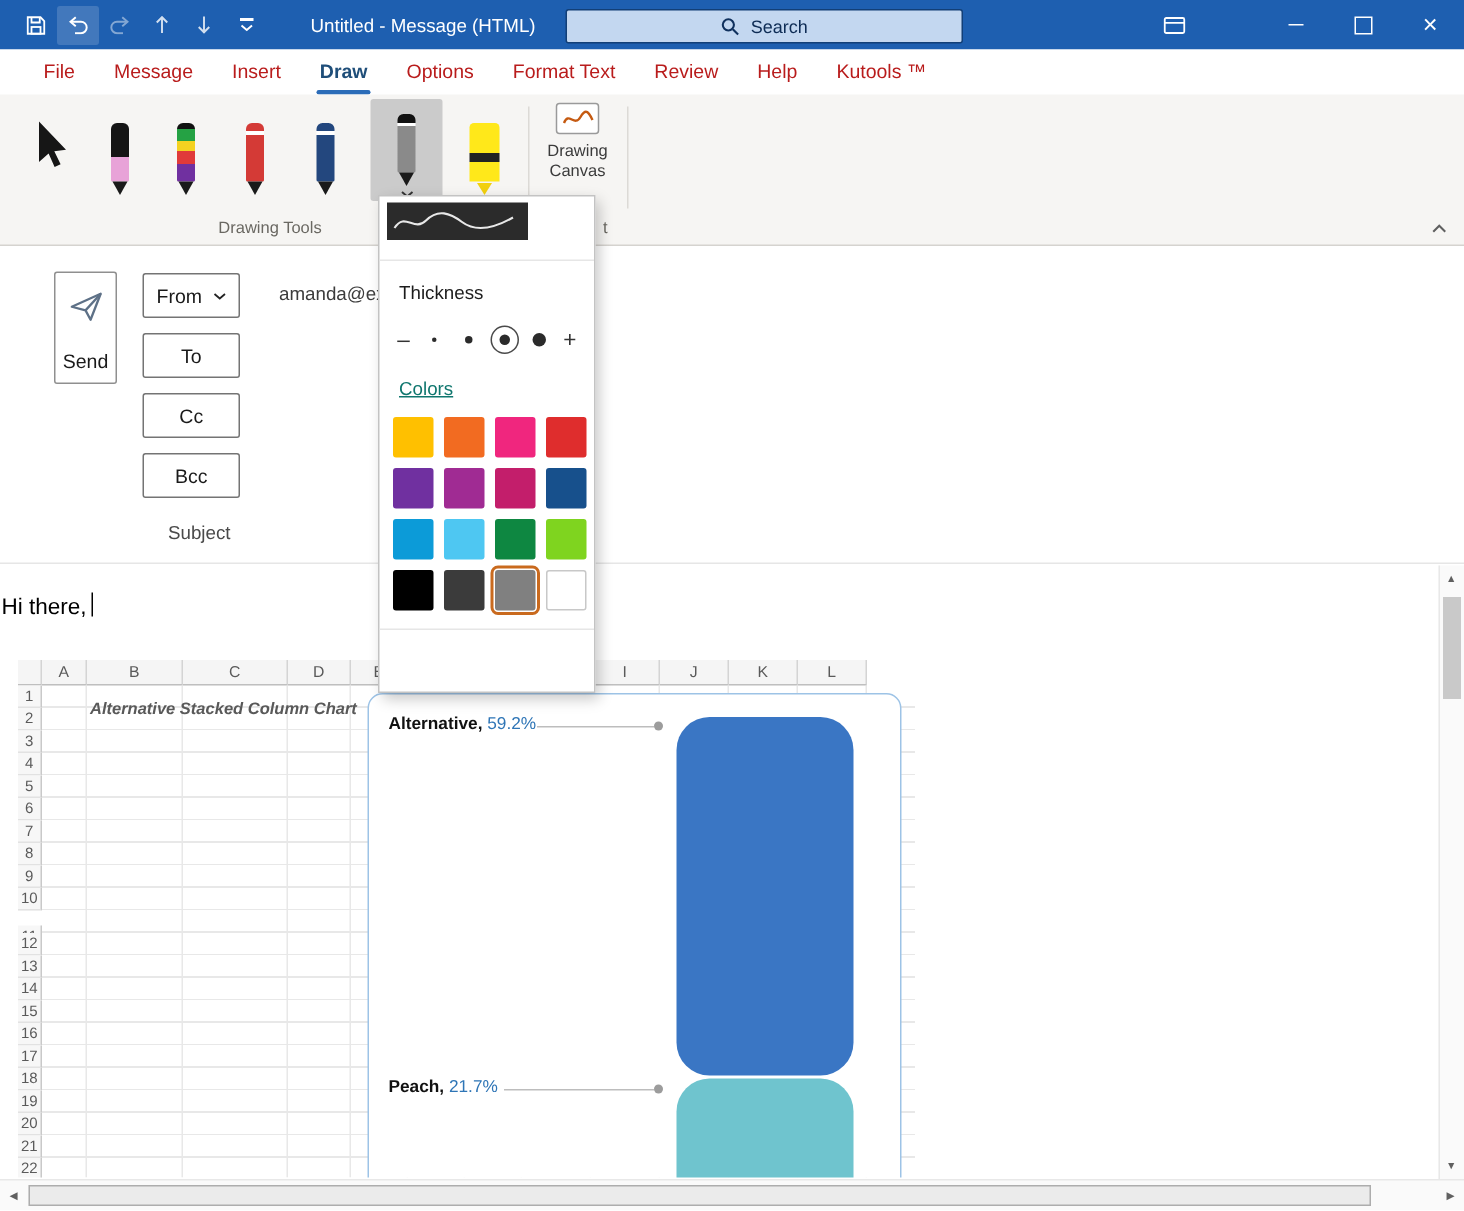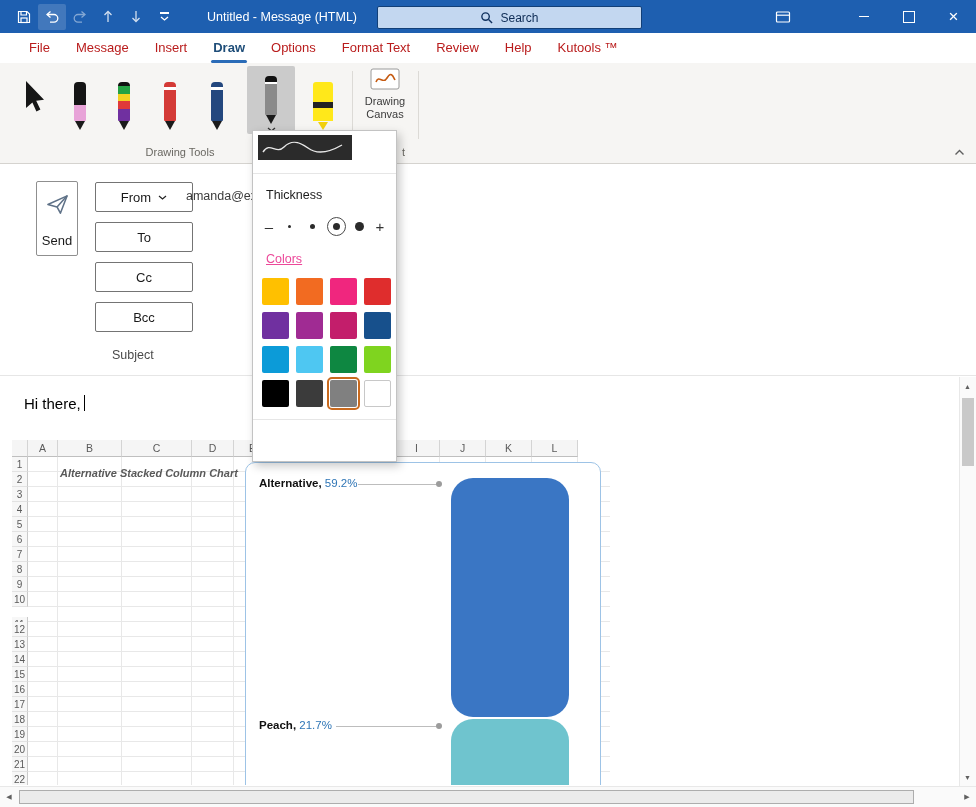--- a/index.html
+++ b/index.html
@@ -48,36 +48,36 @@
   
   .popup{position:absolute;left:252px;top:130px;width:145px;height:332px;background:#fff;border:1px solid #C3C3C3;box-shadow:3px 4px 9px rgba(0,0,0,.22);z-index:60;box-sizing:border-box;}
   .preview{position:absolute;left:5px;top:4px;width:94px;height:25px;background:#2B2B2B;display:flex;align-items:center;}
   .pdiv{position:absolute;left:0;right:0;height:1px;background:#E6E6E6;}
   .plabel1{position:absolute;left:13px;top:57px;font-size:12.5px;color:#1C1C1C;}
   .thickrow{position:absolute;left:9px;right:9px;top:85px;height:20px;display:flex;align-items:center;justify-content:space-between;}
   .thpm{font-size:15px;color:#333;line-height:1;width:14px;text-align:center;}
   .dotwrap{width:17px;height:17px;border:1px solid transparent;border-radius:50%;display:flex;align-items:center;justify-content:center;}
   .dotwrap.sel{border-color:#4A4A4A;}
   .dot{border-radius:50%;background:#2B2B2B;}
-  .plabel2{position:absolute;left:13px;top:121px;font-size:12.5px;color:#ec4899;text-decoration:underline;}
+  .plabel2{position:absolute;left:13px;top:121px;font-size:12.5px;color:#0f766e;text-decoration:underline;}
   .swatches{position:absolute;left:9px;top:147px;display:grid;grid-template-columns:repeat(4,27px);grid-gap:7px;}
   .swatch{width:27px;height:27px;border-radius:2px;box-sizing:border-box;}
   .swatch.white{border:1px solid #C8C8C8;}
   .swatch.sel{outline:2px solid #C96A1E;outline-offset:1px;}
   .morecolors{position:absolute;left:0;right:0;top:295px;height:30px;display:flex;align-items:center;gap:8px;padding-left:12px;font-size:12.5px;color:#222;}
   
   .compose{position:absolute;left:0;top:164px;width:976px;height:212px;background:#fff;border-bottom:1px solid #E6E6E6;box-sizing:border-box;}
   .sendbtn{position:absolute;left:36px;top:17px;width:42px;height:75px;border:1px solid #8F8F8F;border-radius:2px;display:flex;flex-direction:column;align-items:center;justify-content:space-between;padding:10px 0 7px;box-sizing:border-box;background:#fff;}
   .sendlbl{font-size:13px;color:#1A1A1A;}
-  .fieldbtn{position:absolute;left:95px;width:98px;height:30px;border:1px solid #747474;border-radius:2px;background:#fff;display:flex;align-items:center;justify-content:center;gap:7px;font-size:13px;color:#1A1A1A;box-sizing:border-box;}
+  .fieldbtn{position:absolute;left:95px;width:65px;height:30px;border:1px solid #747474;border-radius:2px;background:#fff;display:flex;align-items:center;justify-content:center;gap:7px;font-size:13px;color:#1A1A1A;box-sizing:border-box;}
   .fromval{position:absolute;left:186px;top:25px;font-size:12.5px;color:#3B3B3B;}
   .subjlabel{position:absolute;left:112px;top:184px;font-size:12.5px;color:#4A4A4A;}
   
   .bodyarea{position:absolute;left:0;top:376px;width:959px;height:410px;background:#fff;}
-  .greeting{position:absolute;left:24px;top:19px;font-size:15px;color:#000;}
+  .greeting{position:absolute;left:1px;top:19px;font-size:15px;color:#000;}
   .caret{display:inline-block;width:1.5px;height:16px;background:#000;margin-left:3px;vertical-align:-2px;}
   
   .sheet{position:absolute;left:12px;top:64px;width:598px;height:345px;overflow:hidden;background:#fff;}
   .shcell{position:absolute;top:0;height:17px;background:#F5F5F5;border-right:1px solid #D4D4D4;border-bottom:1px solid #BFBFBF;box-sizing:border-box;display:flex;align-items:center;justify-content:center;font-size:10.5px;color:#5A5A5A;}
   .rncell{position:absolute;left:0;width:16px;height:15px;background:#F7F7F7;border-right:1px solid #C9C9C9;border-bottom:1px solid #E2E2E2;box-sizing:border-box;display:flex;align-items:center;justify-content:center;font-size:10px;color:#5A5A5A;}
   .hgrid{position:absolute;left:16px;right:0;top:17px;bottom:0;background:repeating-linear-gradient(to bottom,transparent 0 14px,#E8E8E8 14px 15px);}
   .vline{position:absolute;top:17px;bottom:0;width:1px;background:#E8E8E8;}
   .sheettitle{position:absolute;left:48px;top:27px;font-style:italic;font-weight:bold;font-size:11px;color:#595959;white-space:nowrap;}
   .ftable{position:absolute;left:46px;top:60px;}
   .frow{display:flex;height:16px;margin-top:-1px;}

